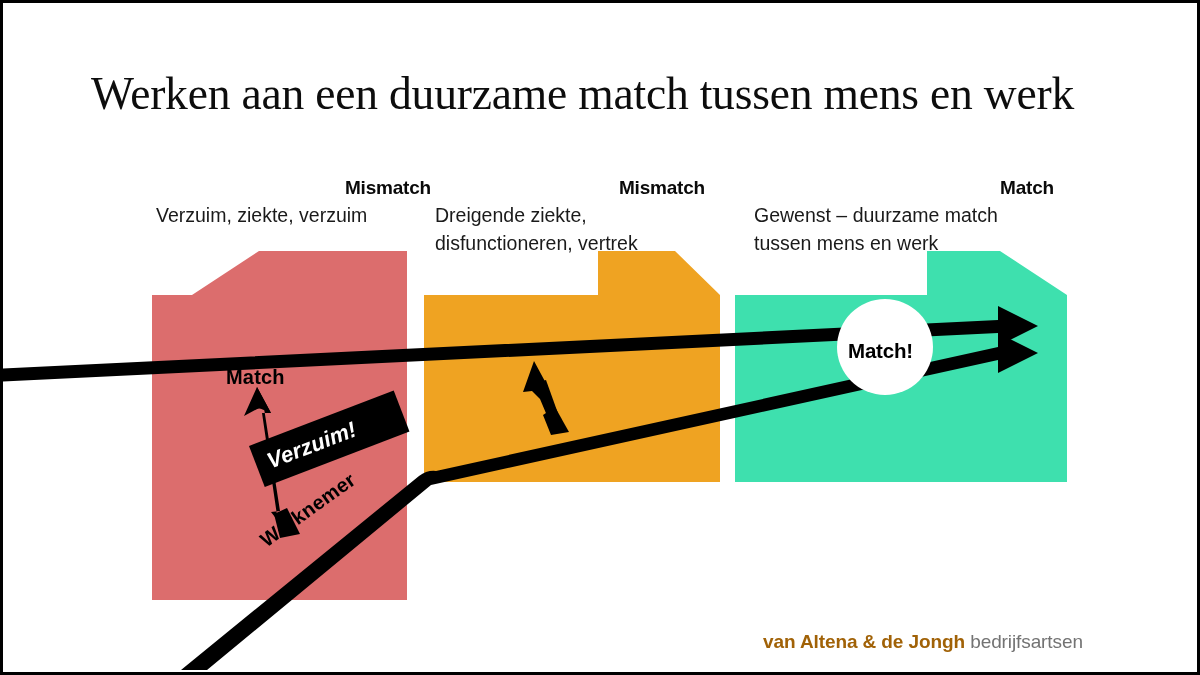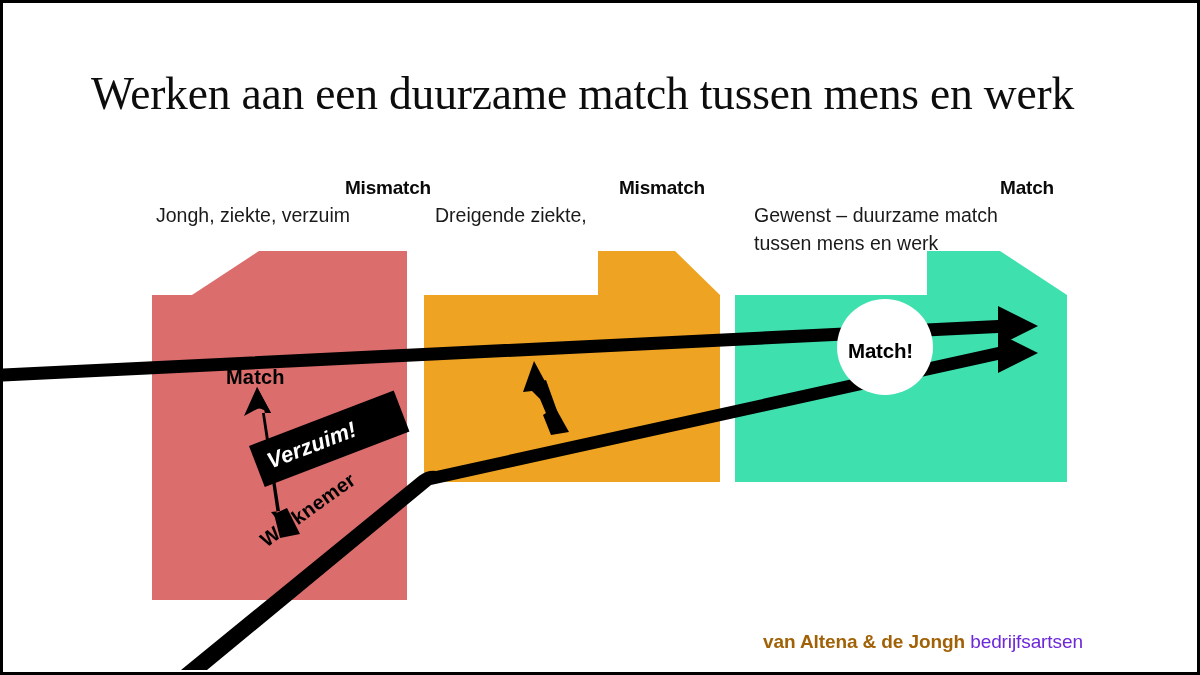--- a/index.html
+++ b/index.html
@@ -156,42 +156,43 @@
 
     <path id="arrow-gap-orange" d="M 539 366 L 553 392 L 545 394 L 556 409 L 562 420 L 553 423 L 545 404 L 537 396 L 528 397 Z" fill="#000000"></path>
     <path id="arrow-gap-orange-body" d="M 541 388 L 551 385 L 565 424 L 555 428 Z" fill="#000000"></path>
     <path id="arrow-gap-orange-head-down" d="M 574 437 L 560 412 L 548 420 L 556 440 Z" fill="#000000"></path>
   </svg>
 
   <div class="title">Werken aan een duurzame match tussen mens en werk</div>
 
   <div class="caption" id="cap-mismatch-1">
     <div class="cap-head">Mismatch</div>
-    <div class="cap-body">Jongh, ziekte, verzuim</div>
+    <div class="cap-body">Verzuim, ziekte, verzuim</div>
   </div>
 
   <div class="caption" id="cap-mismatch-2">
     <div class="cap-head">Mismatch</div>
     <div class="cap-body">Dreigende ziekte,</div>
+    <div class="cap-body">disfunctioneren, vertrek</div>
   </div>
 
   <div class="caption" id="cap-match">
     <div class="cap-head">Match</div>
     <div class="cap-body">Gewenst – duurzame match</div>
     <div class="cap-body">tussen mens en werk</div>
   </div>
 
   <div class="bubble-label" id="label-werk">Match</div>
 
   <div class="bubble-label" id="label-werknemer">Werknemer</div>
 
   <div class="bubble-label" id="label-match">Match!</div>
 
   <div id="label-verzuim-box">
     <span class="vz-text">Verzuim!</span>
   </div>
 
   <div class="footer">
     <span class="brand" style="color: #a16207;">van Altena &amp; de Jongh</span>
-    <span class="suffix" style="color: #6d28d9; text-align: center;">bedrijfsartsen</span>
+    <span class="suffix" style="color: #737373; text-align: center;">bedrijfsartsen</span>
   </div>
 
 </div>
 
 </body></html>

